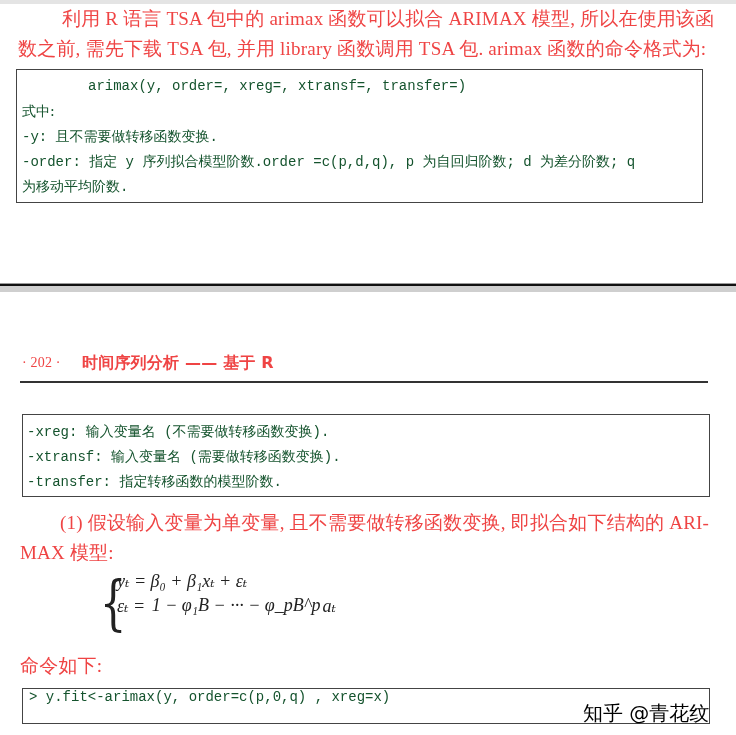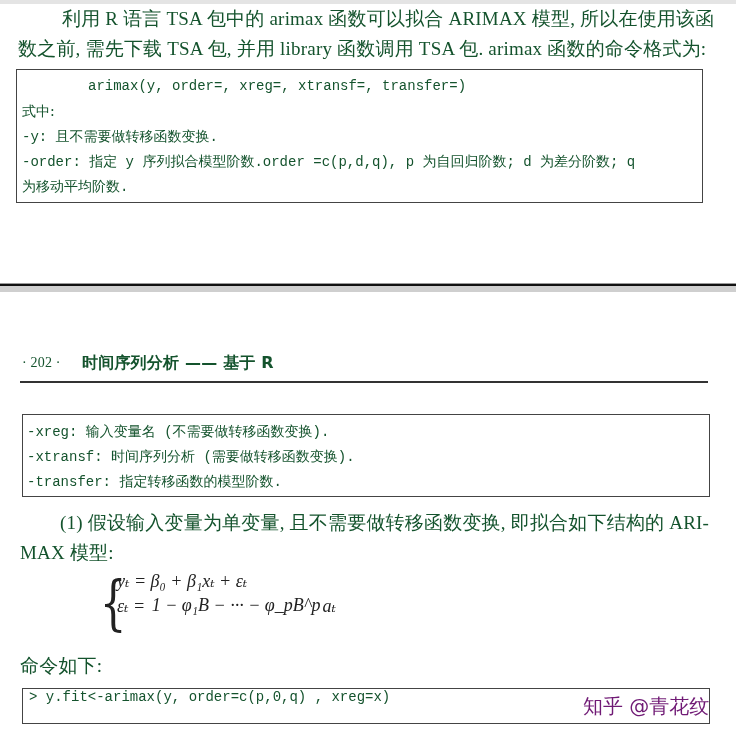--- a/index.html
+++ b/index.html
@@ -1,31 +1,31 @@
 <!DOCTYPE html>
 <html><head>
 <meta charset="utf-8">
 <style>
   html, body { margin:0; padding:0; }
   body {
     width:736px; height:735px; overflow:hidden; background:#ffffff; position:relative;
     font-family: "DejaVu Serif", "Liberation Serif", serif; color:#222;
   }
   .topstrip { position:absolute; left:0; top:0; width:736px; height:4px; background:#e4e4e4; }
-  .para { position:absolute; font-family:"Liberation Serif","DejaVu Serif",serif; font-size:19px; color:#14532d; white-space:nowrap; letter-spacing:0.2px; }
+  .para { position:absolute; font-family:"Liberation Serif","DejaVu Serif",serif; font-size:19px; color:#ef4444; white-space:nowrap; letter-spacing:0.2px; }
   .box { position:absolute; border:1.5px solid #444; background:#fff; }
   .mono { font-family:"Liberation Mono","DejaVu Sans Mono",monospace; }
   .line { position:absolute; font-size:14px; white-space:nowrap; color:#14532d; }
   .sep { position:absolute; left:0; width:736px; }
   .formula { position:absolute; font-family:"Liberation Serif","DejaVu Serif",serif; font-style:italic; color:#222; }
   .brace { position:absolute; font-style:normal; font-size:60px; line-height:60px; font-family:"DejaVu Serif",serif; transform:scaleX(0.7); }
   .frac { display:inline-block; vertical-align:middle; text-align:center; }
   .frac .num { display:block; border-bottom:1.3px solid #222; padding:0 2px; }
   .frac .den { display:block; padding:0 2px; }
-  .watermark { position:absolute; font-family:"DejaVu Sans",sans-serif; font-size:20px; color:#701a75; white-space:nowrap; }
+  .watermark { position:absolute; font-family:"DejaVu Sans",sans-serif; font-size:20px; color:#000000; white-space:nowrap;margin-top:7px; }
 </style>
 </head>
 <body>
 
 <div class="topstrip"></div>
 
 <div class="para" style="left:62px; top:6px;">利用 R 语言 TSA 包中的 arimax 函数可以拟合 ARIMAX 模型, 所以在使用该函</div>
 <div class="para" style="left:18px; top:36px;">数之前, 需先下载 TSA 包, 并用 library 函数调用 TSA 包. arimax 函数的命令格式为:</div>
 
 <div class="box" style="left:16px; top:69px; width:685px; height:132px;">
@@ -39,21 +39,21 @@
 <div class="sep" style="top:283px; height:1px; background:#9a9a9a;"></div>
 <div class="sep" style="top:284px; height:2px; background:#111;"></div>
 <div class="sep" style="top:286px; height:6px; background:#cfcfcf;"></div>
 
 <div class="para" style="left:22px; top:355px; font-size:14px;">· 202 ·</div>
 <div class="para" style="left:82px; top:353px; font-size:16px; font-weight:bold; font-family:'DejaVu Sans',sans-serif;">时间序列分析 —— 基于 R</div>
 <div style="position:absolute; left:20px; top:381px; width:688px; height:1.5px; background:#333;"></div>
 
 <div class="box" style="left:22px; top:414px; width:686px; height:81px;">
   <div class="line mono" style="left:4px; top:8px;">-xreg: 输入变量名 (不需要做转移函数变换).</div>
-  <div class="line mono" style="left:4px; top:33px;">-xtransf: 时间序列分析 (需要做转移函数变换).</div>
+  <div class="line mono" style="left:4px; top:33px;">-xtransf: 输入变量名 (需要做转移函数变换).</div>
   <div class="line mono" style="left:4px; top:58px;">-transfer: 指定转移函数的模型阶数.</div>
 </div>
 
 <div class="para" style="left:60px; top:510px;">(1) 假设输入变量为单变量, 且不需要做转移函数变换, 即拟合如下结构的 ARI-</div>
 <div class="para" style="left:20px; top:540px;">MAX 模型:</div>
 
 <div class="formula" style="left:100px; top:568px; width:300px; height:75px;">
   <div class="brace" style="left:-6px; top:4px;">{</div>
   <div style="position:absolute; left:17px; top:2px; font-size:18px; white-space:nowrap;">yₜ = β₀ + β₁xₜ + εₜ</div>
   <div style="position:absolute; left:17px; top:26px; font-size:18px; white-space:nowrap;">

